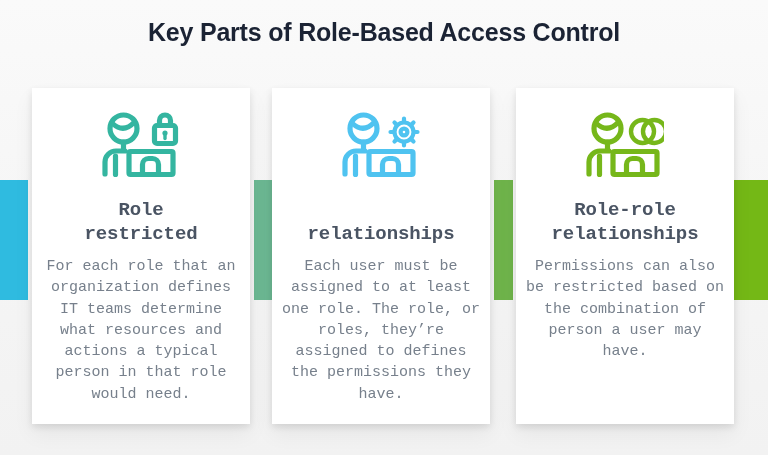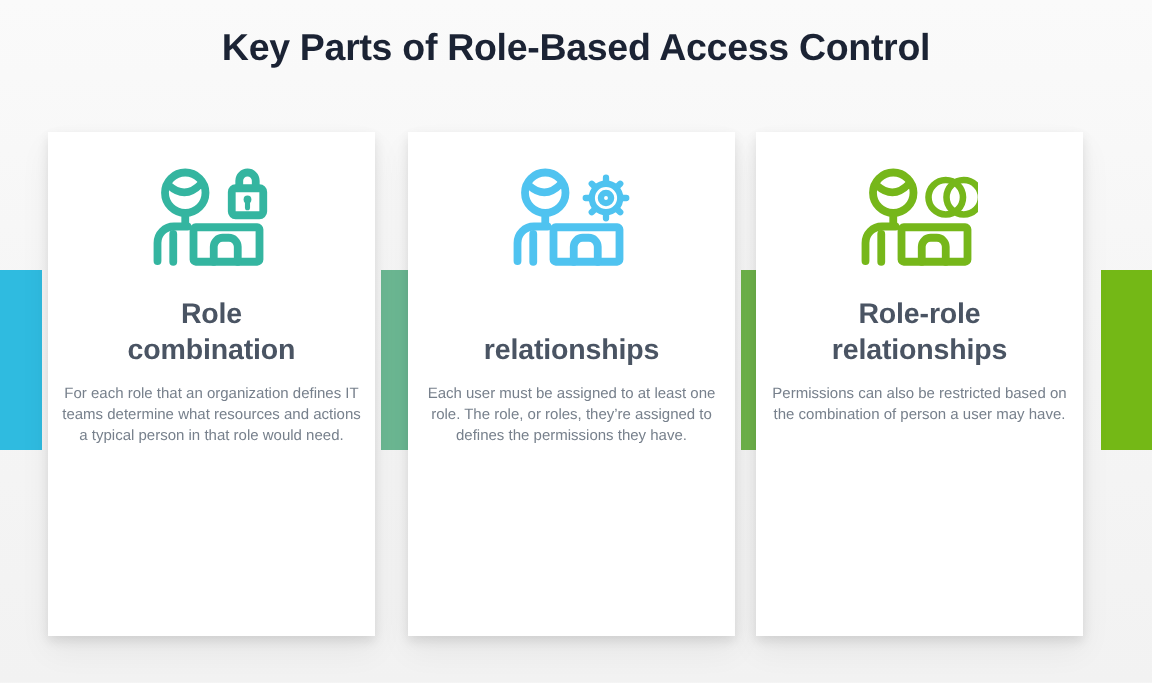--- a/index.html
+++ b/index.html
@@ -50,24 +50,25 @@
   
   .card {
     position: absolute;
     top: 88px;
     width: 218px;
     height: 336px;
     background: #ffffff;
     box-shadow: 0 3px 7px rgba(0,0,0,0.10), 0 10px 20px rgba(0,0,0,0.055);
     box-sizing: border-box;
     padding: 0 12px;
+    font-family: Liberation Mono, monospace;
   }
   .card-1 { left: 32px; }
   .card-2 { left: 272px; }
-  .card-3 { left: 504px; }
+  .card-3 { left: 516px; }
 
   .card-icon {
     position: absolute;
     top: 22px;
     left: 0;
     width: 100%;
     height: 76px;
     display: flex;
     align-items: center;
     justify-content: center;
@@ -86,21 +87,21 @@
     color: #4a5463;
     letter-spacing: -0.1px;
   }
 
   .card-body {
     position: absolute;
     top: 168px;
     left: 8px;
     width: 202px;
     text-align: center;
-    font-size: 10px;
+    font-size: 15px;
     line-height: 1.42;
     color: #77808c;
   }
 </style>
 </head>
 <body>
 
 <div id="stage">
 
   <div class="accent-bar bar-left" style="background: rgb(47, 187, 224);"></div>
@@ -127,21 +128,21 @@
         <path d="M13.5 44 v18.5"></path>
 
         <rect x="52.5" y="13.5" width="21" height="18" rx="2.5"></rect>
         <path d="M57.5 13 v-4.5 a5.5 5.5 0 0 1 11 0 v4.5"></path>
         <circle cx="63" cy="21" r="2.6" fill="#34b5a0" stroke="none"></circle>
         <path d="M63 22.5 v4" stroke-width="3.4"></path>
       </svg>
     </div>
     <div class="card-heading">
       <span>Role</span><br>
-      <span>combination</span>
+      <span>restricted</span>
     </div>
     <div class="card-body">For each role that an organization defines IT teams determine what resources and actions a typical person in that role would need.</div>
   </div>
 
   <div class="card card-2">
     <div class="card-icon">
       <svg width="78" height="72" viewBox="0 0 78 72" fill="none" stroke="#4fc3f0" stroke-width="5.2" stroke-linecap="round" stroke-linejoin="round">
         <circle cx="21.5" cy="16.5" r="13.5"></circle>
         <path d="M10.5 11.5 Q21.5 21.5 32 10.5" stroke-width="5"></path>
         <path d="M21.5 30 v7"></path>

